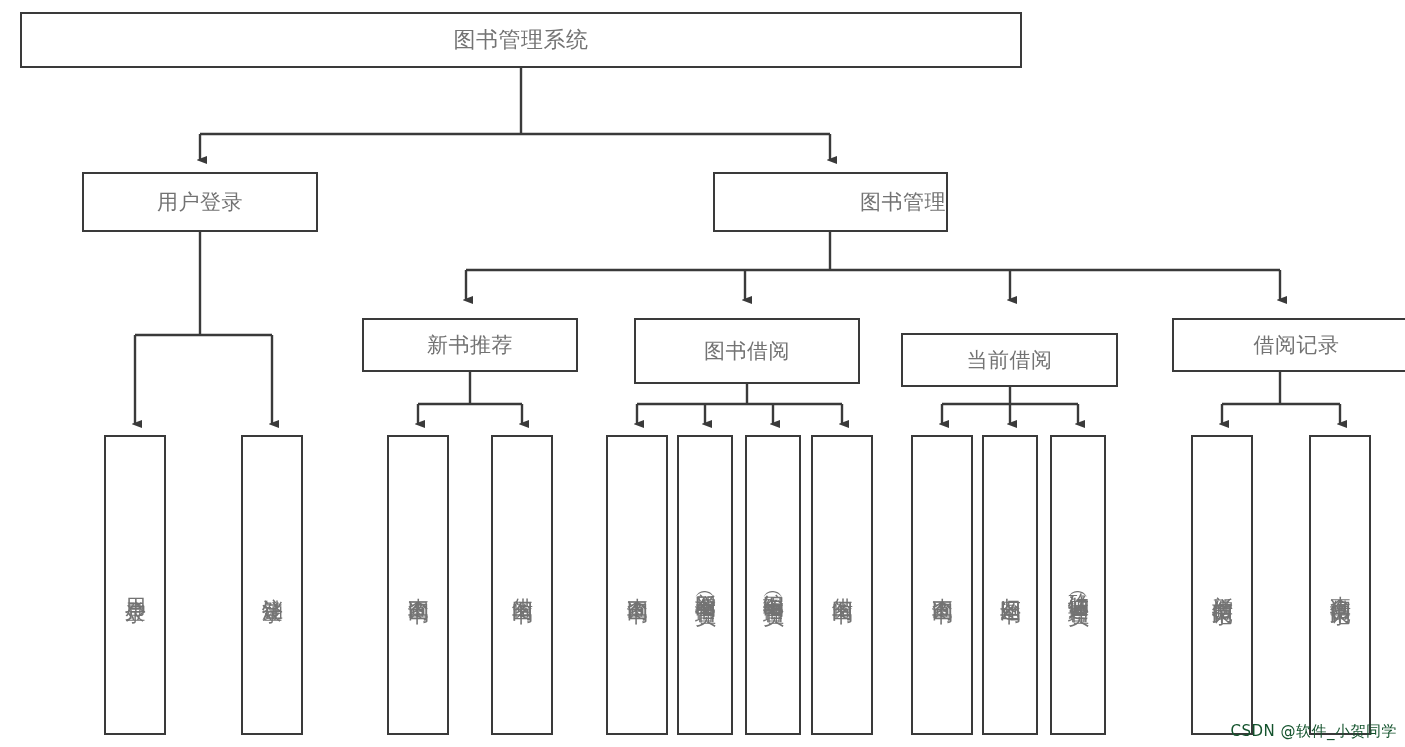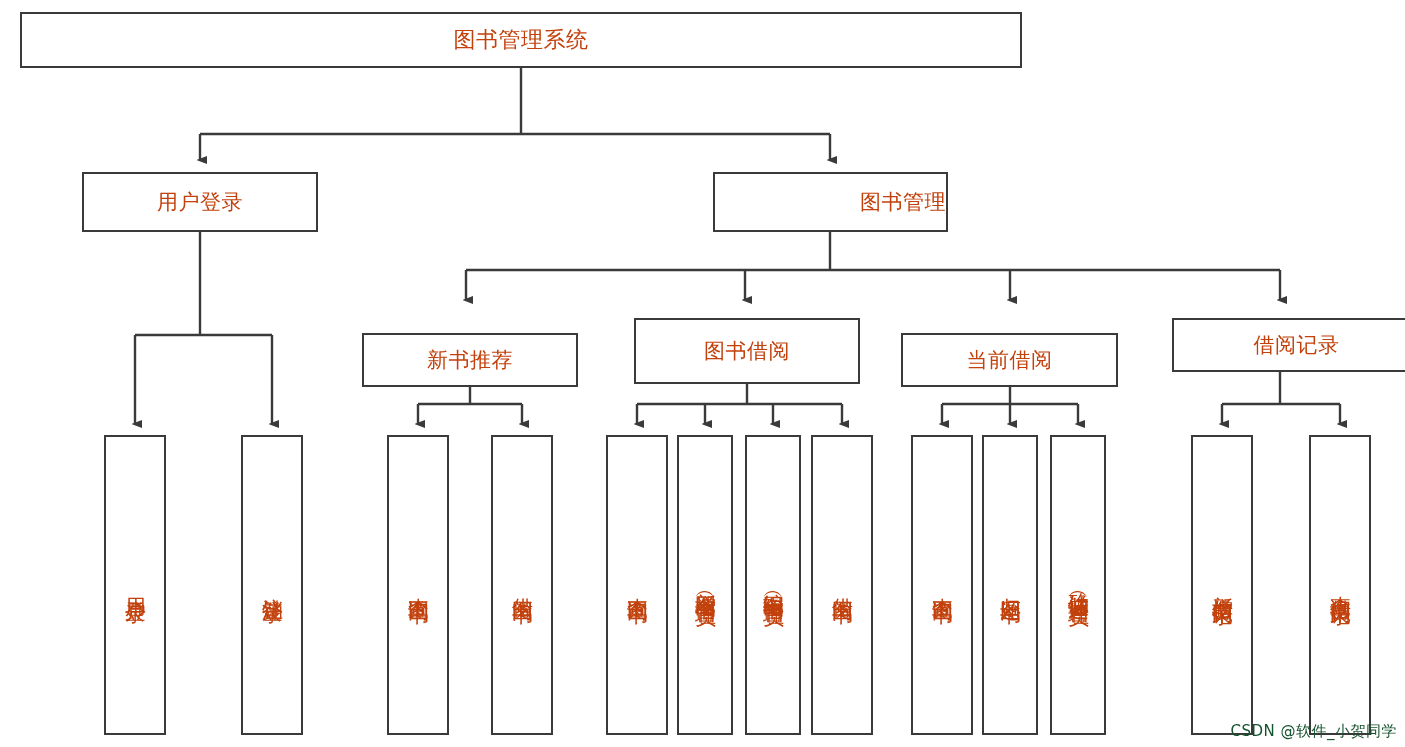--- a/index.html
+++ b/index.html
@@ -26,21 +26,21 @@
     pointer-events: none;
   }
   .node {
     position: absolute;
     box-sizing: border-box;
     border: 2px solid #3a3a3a;
     background: #ffffff;
     display: flex;
     align-items: center;
     justify-content: center;
-    color: #c2410c;
+    color: #737373;
   }
   .node.horiz {
     font-size: 21px;
     line-height: 1.15;
     letter-spacing: 0.5px;
   }
   .node.root {
     font-size: 22px;
   }
   .node.leaf {
@@ -127,21 +127,21 @@
     <span>图书管理系统</span>
   </div>
 
   <div class="node horiz" style="left:82px; top:172px; width:236px; height:60px;">
     <span>用户登录</span>
   </div>
   <div class="node horiz" style="left:713px; top:172px; width:235px; height:60px;justify-content:flex-end;">
     <span>图书管理</span>
   </div>
 
-  <div class="node horiz" style="left:362px; top:333px; width:216px; height:54px;">
+  <div class="node horiz" style="left:362px; top:318px; width:216px; height:54px;">
     <span>新书推荐</span>
   </div>
   <div class="node horiz" style="left:634px; top:318px; width:226px; height:66px;text-align:right;">
     <span>图书借阅</span>
   </div>
   <div class="node horiz" style="left:901px; top:333px; width:217px; height:54px;">
     <span>当前借阅</span>
   </div>
   <div class="node horiz" style="left:1172px; top:318px; width:249px; height:54px;">
     <span>借阅记录</span>

